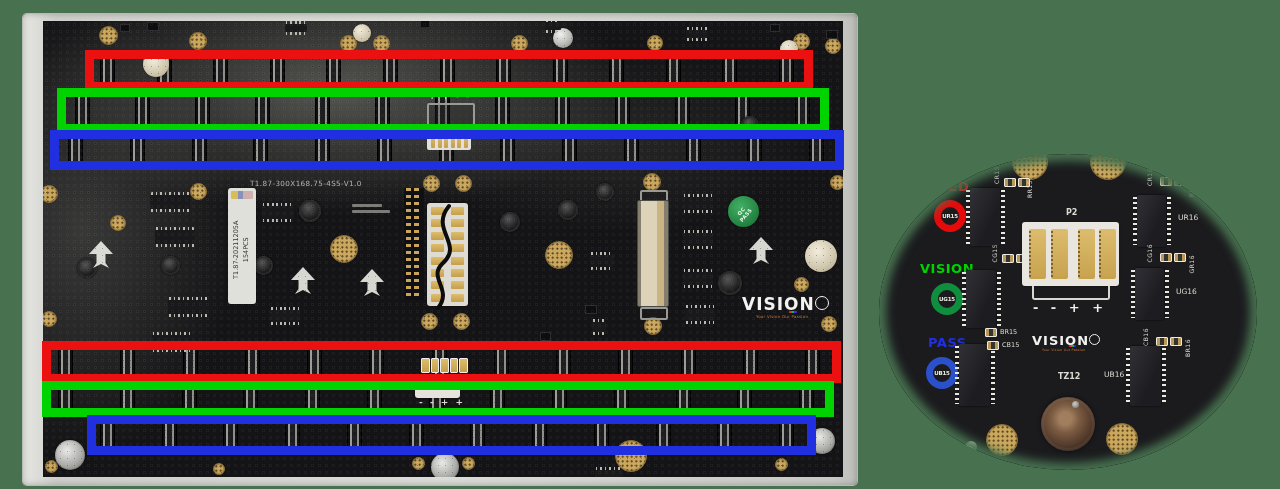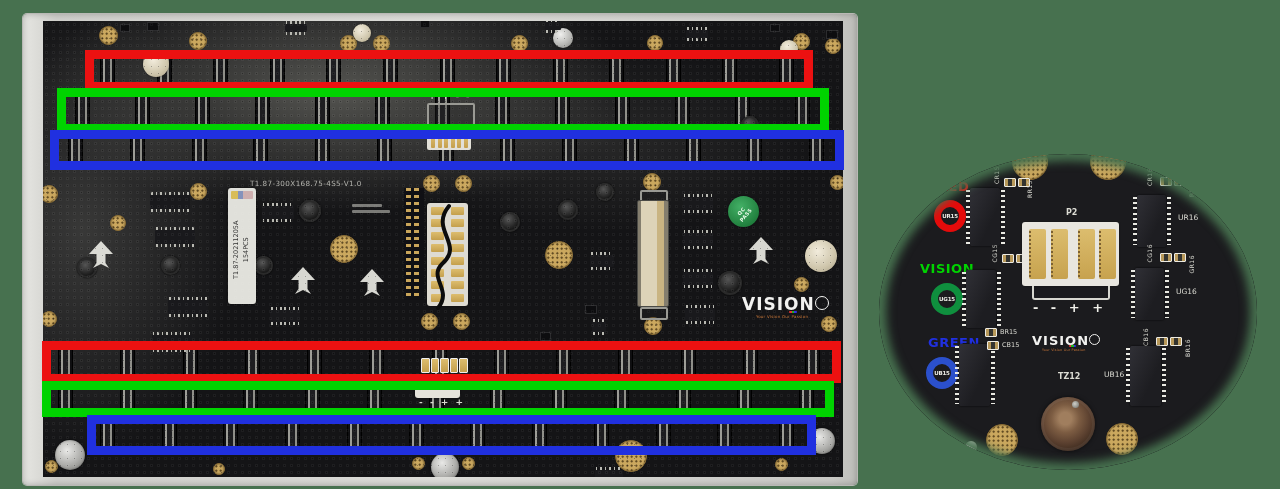--- a/index.html
+++ b/index.html
@@ -362,21 +362,21 @@
     <div class="abs clabel" style="left: 41px; top: 107px; color: rgb(0, 211, 0);">VISION</div>
     <div class="abs ring" style="left: 52px; top: 129px; border-color: rgb(15, 143, 62);">
       <span>UG15</span>
       </div>
     <div class="abs ichip" style="left:87px;top:116px;width:30px;height:58px;"></div>
     <div class="abs vtext" style="left:112px;top:90px;">CG15</div>
     <div class="abs smdp" style="left:123px;top:100px;"></div>
     <div class="abs smdp" style="left:137px;top:100px;"></div>
     <div class="abs vtext" style="left:145px;top:102px;">GR15</div>
 
-    <div class="abs clabel" style="left: 49px; top: 181px; color: rgb(32, 48, 224);">GREEN</div>
+    <div class="abs clabel" style="left: 49px; top: 181px; color: rgb(32, 48, 224);">PASS</div>
     <div class="abs ring" style="left: 47px; top: 203px; border-color: rgb(43, 80, 204);">
       <span>UB15</span>
       </div>
     <div class="abs ichip" style="left:80px;top:190px;width:31px;height:62px;"></div>
     <div class="abs smdp" style="left:106px;top:174px;"></div>
     <div class="abs htext" style="left:121px;top:174px;">BR15</div>
     <div class="abs smdp" style="left:108px;top:187px;"></div>
     <div class="abs htext" style="left:123px;top:187px;">CB15</div>
 
     <div class="abs htext" style="left:187px;top:54px;font-size:8px;font-weight:bold;">P2</div>

